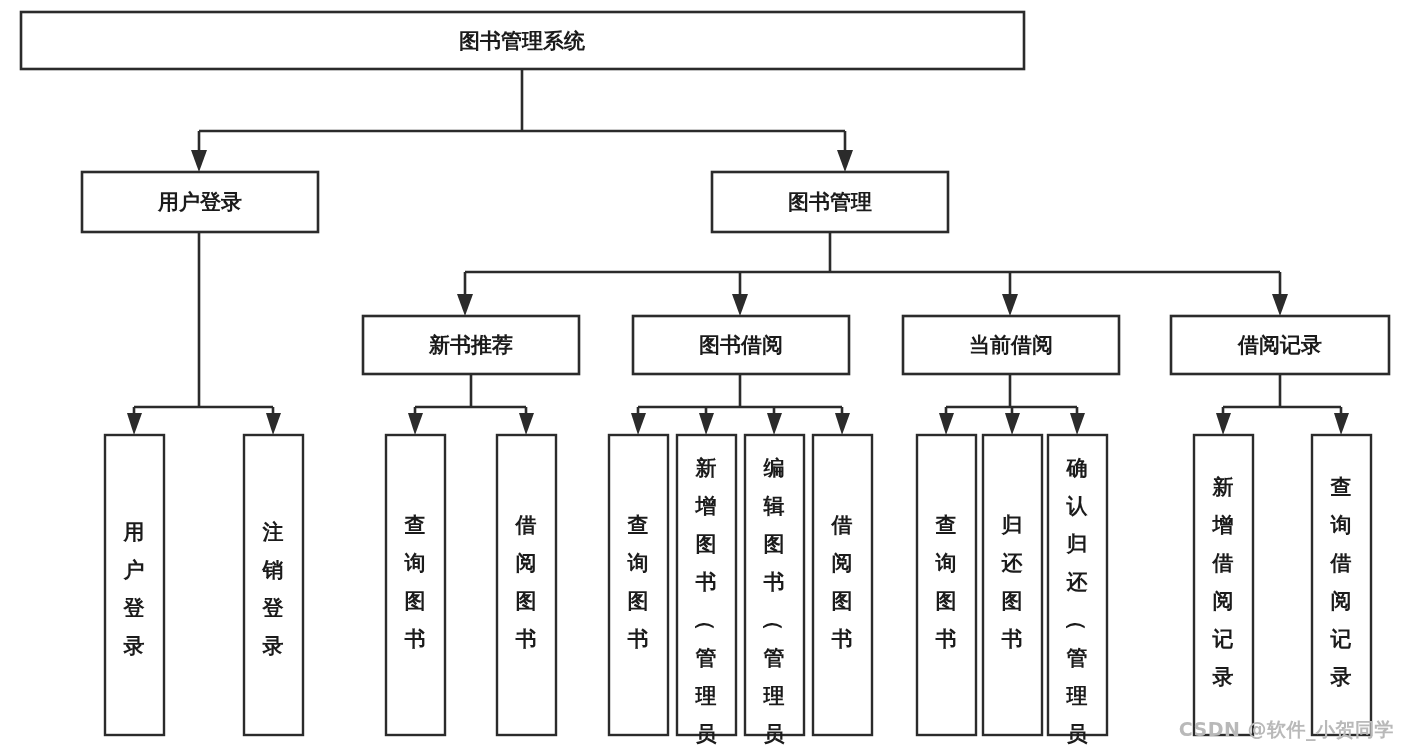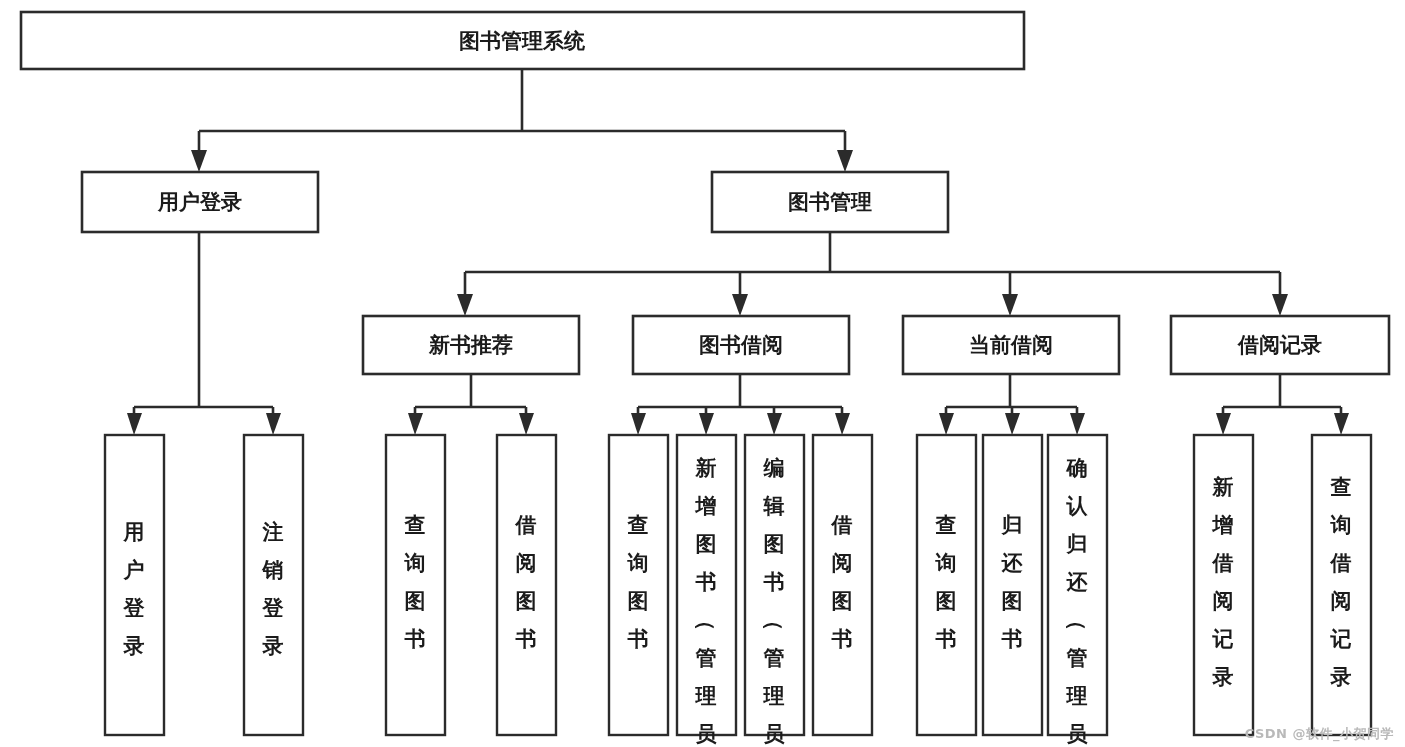--- a/index.html
+++ b/index.html
@@ -52,21 +52,21 @@
     font-family: "DejaVu Sans", "Liberation Sans", sans-serif;
     font-size: 21px;
     fill: #1b1b1b;
     text-anchor: middle;
   }
   .watermark {
     position: absolute;
     right: 12px;
     bottom: 4px;
     font-family: "DejaVu Sans", "Liberation Sans", sans-serif;
-    font-size: 13px;
+    font-size: 19px;
     color: #b9b9b9;
     letter-spacing: 0.5px;
     white-space: nowrap;
     user-select: none;
   }
 </style>
 </head>
 <body>
 
 <div id="diagram-root">

